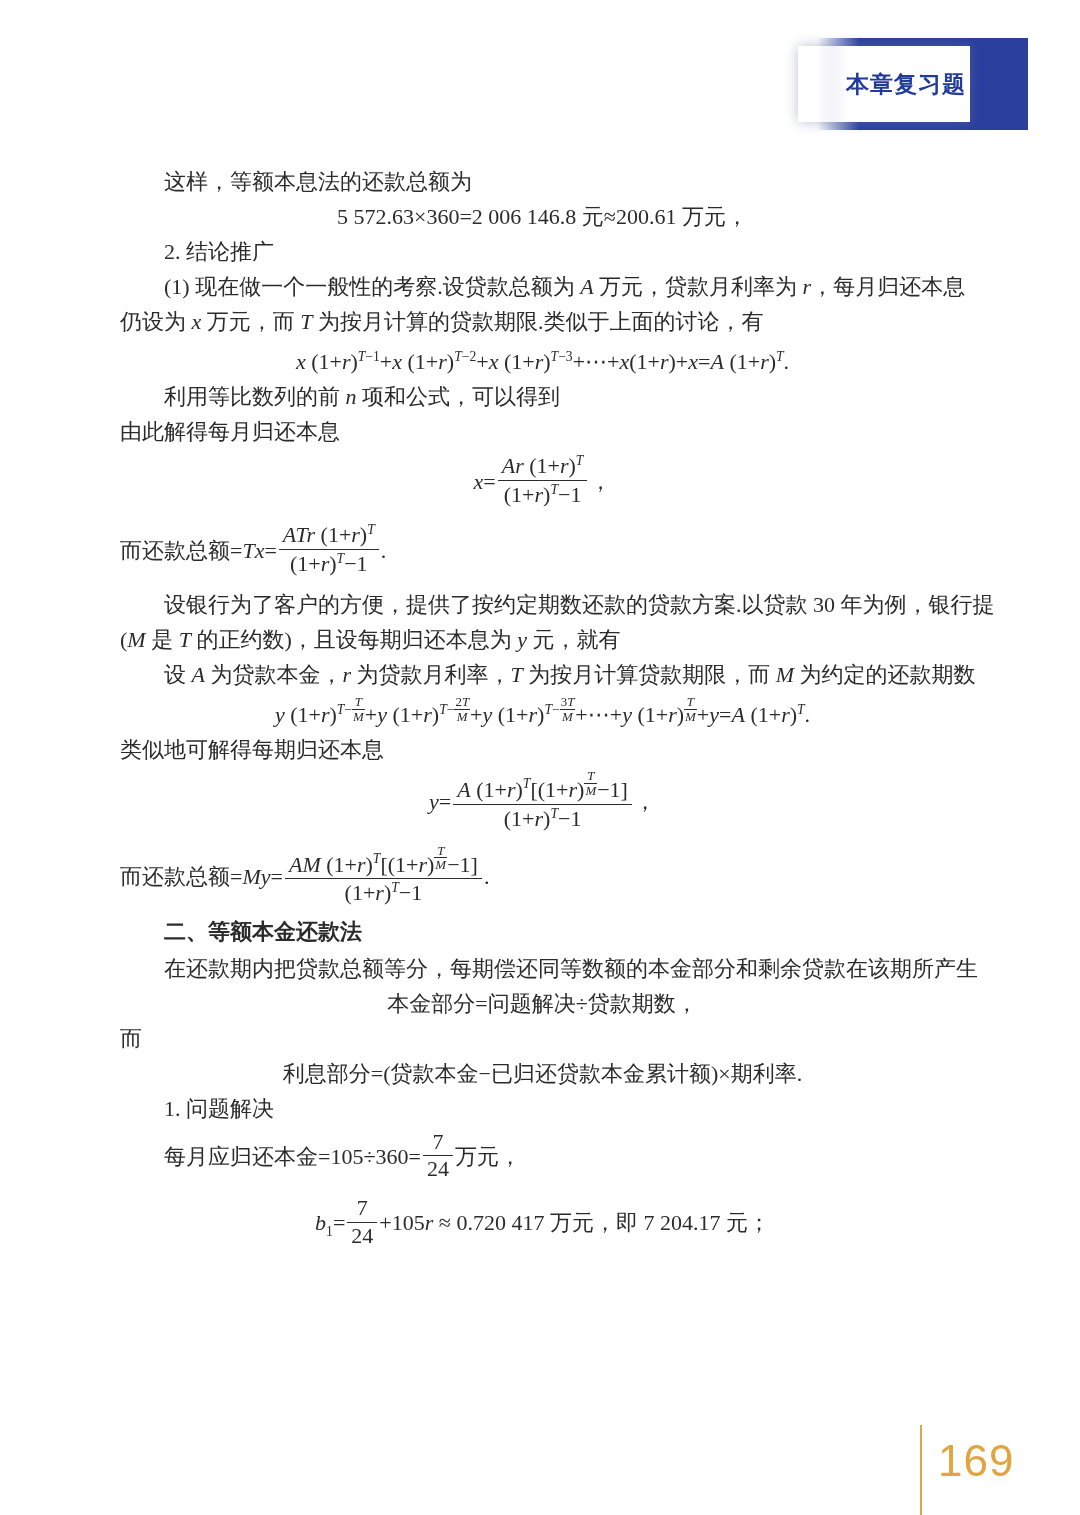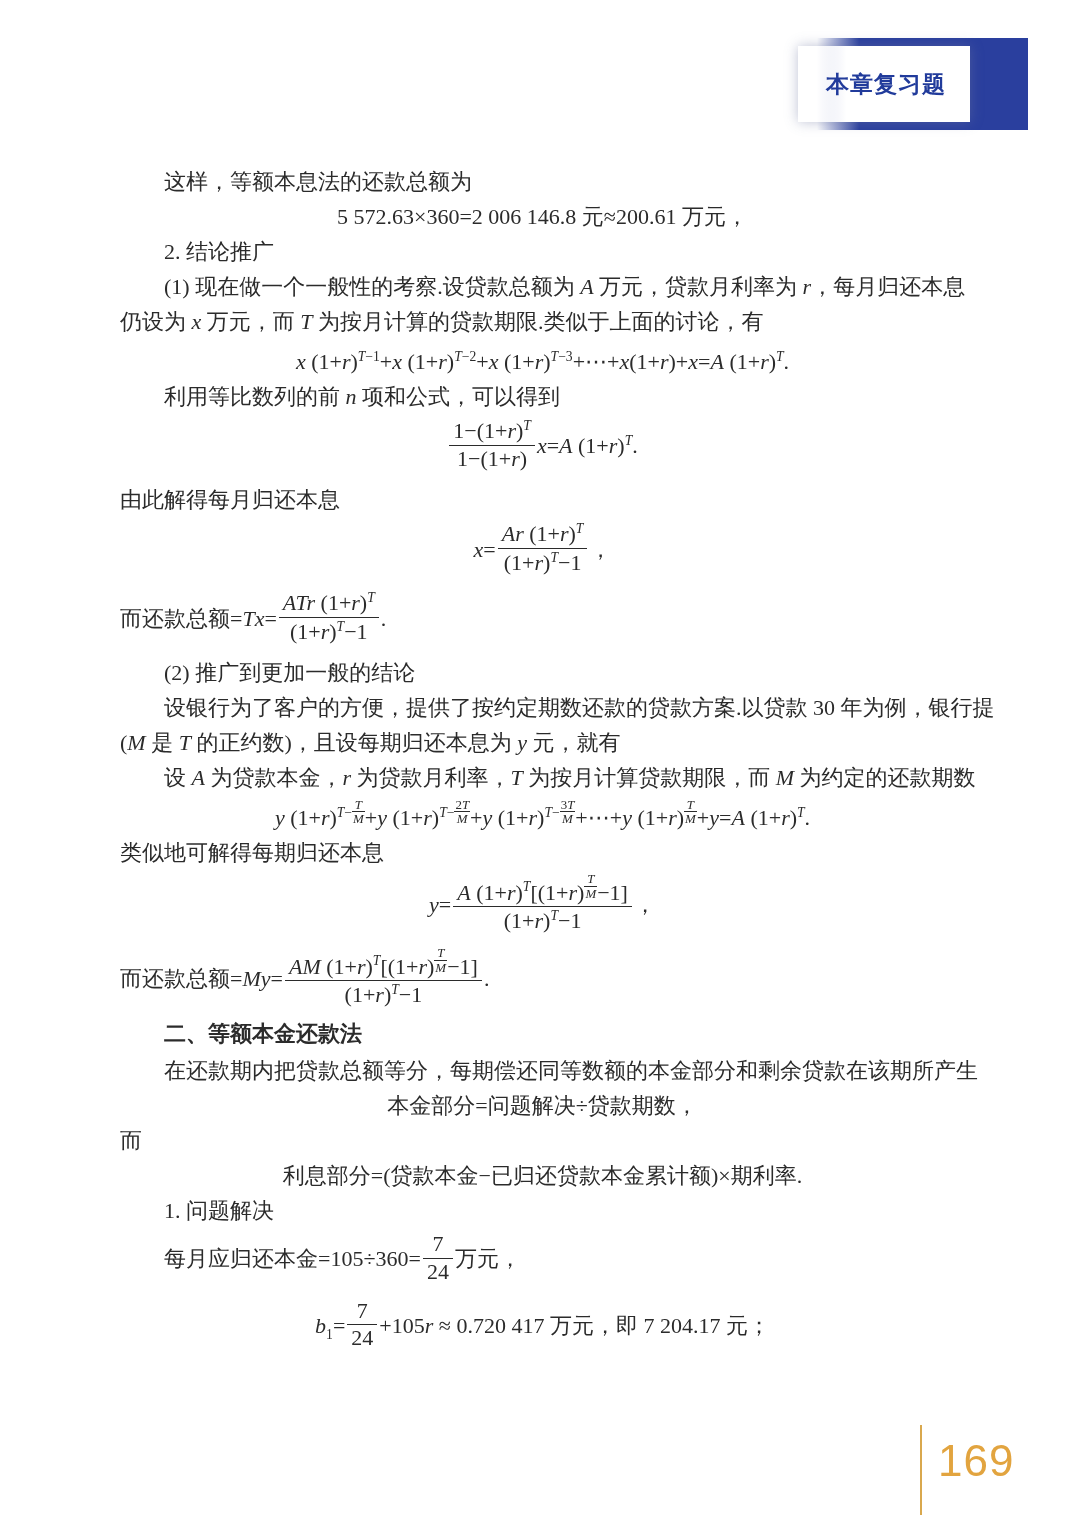--- a/index.html
+++ b/index.html
@@ -15,21 +15,21 @@
   
   .banner-blue{
     position:absolute;top:38px;left:817px;width:211px;height:92px;
     background:linear-gradient(to right, rgba(42,63,158,0) 0%, #2a3f9e 20%, #2a3f9e 100%);
   }
   .banner-tab{
     position:absolute;top:46px;left:798px;width:172px;height:76px;
     background:linear-gradient(to right, rgba(255,255,255,0.55) 0%, #ffffff 28%);
     box-shadow:0 0 12px rgba(110,120,160,0.45);
     display:flex;align-items:center;justify-content:flex-end;
-    padding-right:24px;box-sizing:border-box;
+    padding-right:4px;box-sizing:border-box;
   }
   .banner-tab span{
     font-family:"Liberation Sans","DejaVu Sans",sans-serif;
     font-weight:700;font-size:23px;letter-spacing:1px;color:#213b9b;
   }
   
   .content{position:absolute;top:164px;left:120px;width:845px;}
   .ln{white-space:nowrap;line-height:35px;}
   .ind{padding-left:44px;}
   .ctr{text-align:center;padding-left:0;}
@@ -65,25 +65,23 @@
   </div>
 
   <div class="content">
     <div class="ln ind">这样，等额本息法的还款总额为</div>
     <div class="ln ctr">5 572.63×360=2 006 146.8 元≈200.61 万元，</div>
     <div class="ln ind">2. 结论推广</div>
     <div class="ln ind">(1) 现在做一个一般性的考察.设贷款总额为 <i>A</i> 万元，贷款月利率为 <i>r</i>，每月归还本息</div>
     <div class="ln">仍设为 <i>x</i> 万元，而 <i>T</i> 为按月计算的贷款期限.类似于上面的讨论，有</div>
     <div class="ln ctr"><i>x</i> (1+<i>r</i>)<sup><i>T</i>−1</sup>+<i>x</i> (1+<i>r</i>)<sup><i>T</i>−2</sup>+<i>x</i> (1+<i>r</i>)<sup><i>T</i>−3</sup>+⋯+<i>x</i>(1+<i>r</i>)+<i>x</i>=<i>A</i> (1+<i>r</i>)<sup><i>T</i></sup>.</div>
     <div class="ln ind">利用等比数列的前 <i>n</i> 项和公式，可以得到</div>
-    <div class="ln ctr disp"><span class="fr"><span class="n">1−(1+<i>r</i>)<sup><i>T</i></sup></span><span class="d">1−(1+<i>r</i>)</span></span><i>x</i>=<i>A</i> (1+<i>r</i>)<sup><i>T</i></sup>.</div>
     <div class="ln">由此解得每月归还本息</div>
     <div class="ln ctr disp"><i>x</i>=<span class="fr"><span class="n"><i>Ar</i> (1+<i>r</i>)<sup><i>T</i></sup></span><span class="d">(1+<i>r</i>)<sup><i>T</i></sup>−1</span></span>，</div>
     <div class="ln disp">而还款总额=<i>Tx</i>=<span class="fr"><span class="n"><i>ATr</i> (1+<i>r</i>)<sup><i>T</i></sup></span><span class="d">(1+<i>r</i>)<sup><i>T</i></sup>−1</span></span>.</div>
-    <div class="ln ind">(2) 推广到更加一般的结论</div>
     <div class="ln ind">设银行为了客户的方便，提供了按约定期数还款的贷款方案.以贷款 30 年为例，银行提</div>
     <div class="ln">(<i>M</i> 是 <i>T</i> 的正约数)，且设每期归还本息为 <i>y</i> 元，就有</div>
     <div class="ln ind">设 <i>A</i> 为贷款本金，<i>r</i> 为贷款月利率，<i>T</i> 为按月计算贷款期限，而 <i>M</i> 为约定的还款期数</div>
     <div class="ln ctr"><i>y</i> (1+<i>r</i>)<sup><i>T</i>−<span class="sfr"><span class="n"><i>T</i></span><span class="d"><i>M</i></span></span></sup>+<i>y</i> (1+<i>r</i>)<sup><i>T</i>−<span class="sfr"><span class="n">2<i>T</i></span><span class="d"><i>M</i></span></span></sup>+<i>y</i> (1+<i>r</i>)<sup><i>T</i>−<span class="sfr"><span class="n">3<i>T</i></span><span class="d"><i>M</i></span></span></sup>+⋯+<i>y</i> (1+<i>r</i>)<sup><span class="sfr"><span class="n"><i>T</i></span><span class="d"><i>M</i></span></span></sup>+<i>y</i>=<i>A</i> (1+<i>r</i>)<sup><i>T</i></sup>.</div>
     <div class="ln">类似地可解得每期归还本息</div>
     <div class="ln ctr disp"><i>y</i>=<span class="fr"><span class="n"><i>A</i> (1+<i>r</i>)<sup><i>T</i></sup>[(1+<i>r</i>)<sup><span class="sfr"><span class="n"><i>T</i></span><span class="d"><i>M</i></span></span></sup>−1]</span><span class="d">(1+<i>r</i>)<sup><i>T</i></sup>−1</span></span>，</div>
     <div class="ln disp">而还款总额=<i>My</i>=<span class="fr"><span class="n"><i>AM</i> (1+<i>r</i>)<sup><i>T</i></sup>[(1+<i>r</i>)<sup><span class="sfr"><span class="n"><i>T</i></span><span class="d"><i>M</i></span></span></sup>−1]</span><span class="d">(1+<i>r</i>)<sup><i>T</i></sup>−1</span></span>.</div>
     <div class="ln ind heading">二、等额本金还款法</div>
     <div class="ln ind">在还款期内把贷款总额等分，每期偿还同等数额的本金部分和剩余贷款在该期所产生</div>
     <div class="ln ctr">本金部分=问题解决÷贷款期数，</div>

